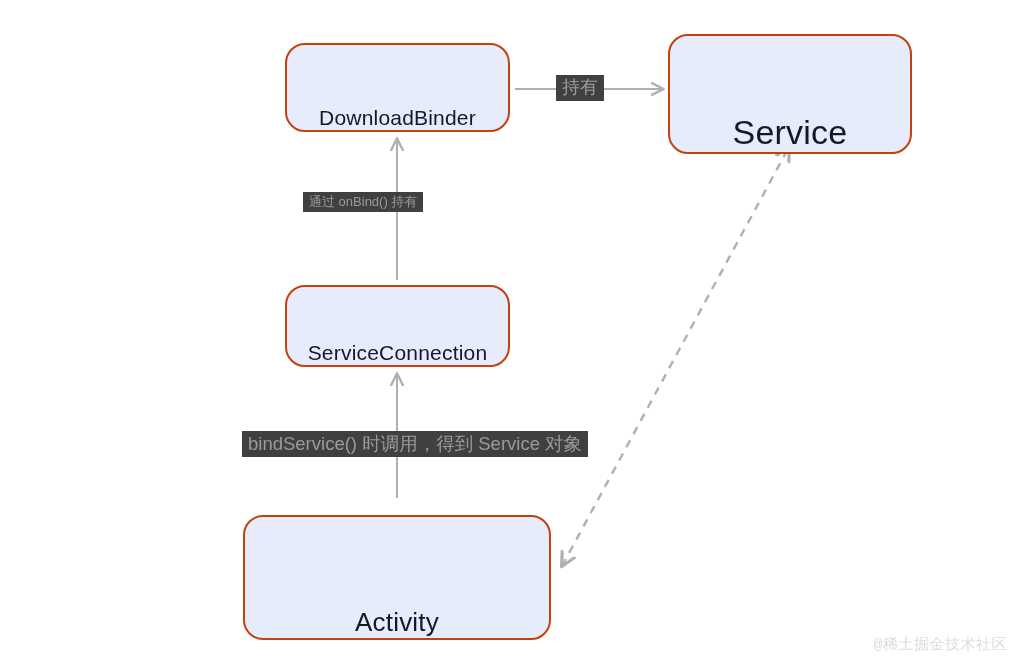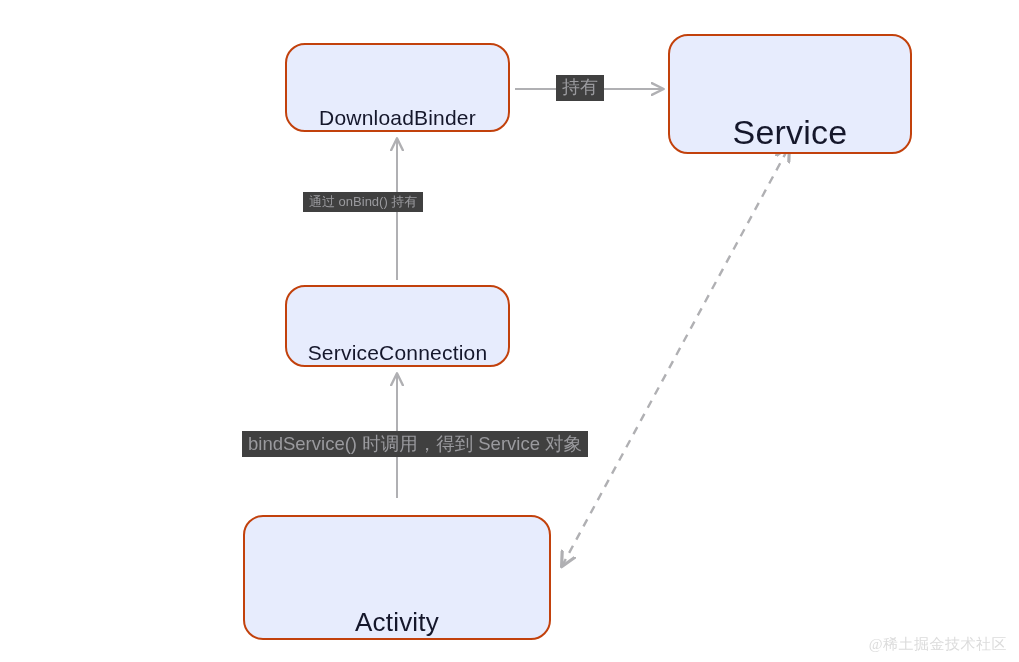--- a/index.html
+++ b/index.html
@@ -90,21 +90,21 @@
     top: 431px;
     font-size: 18.5px;
     margin-left: 46px;
   }
   #watermark {
     position: absolute;
     right: 12px;
     bottom: 8px;
     font-size: 15px;
     color: #dcdcdc;
-    font-family: Liberation Serif, serif;
+    font-family: Liberation Mono, monospace;
     letter-spacing: 0.5px;
   }
 </style>
 </head>
 <body>
 
 <div id="canvas">
 
   <svg id="edges" viewBox="0 0 1019 662" xmlns="http://www.w3.org/2000/svg">
     <defs>

